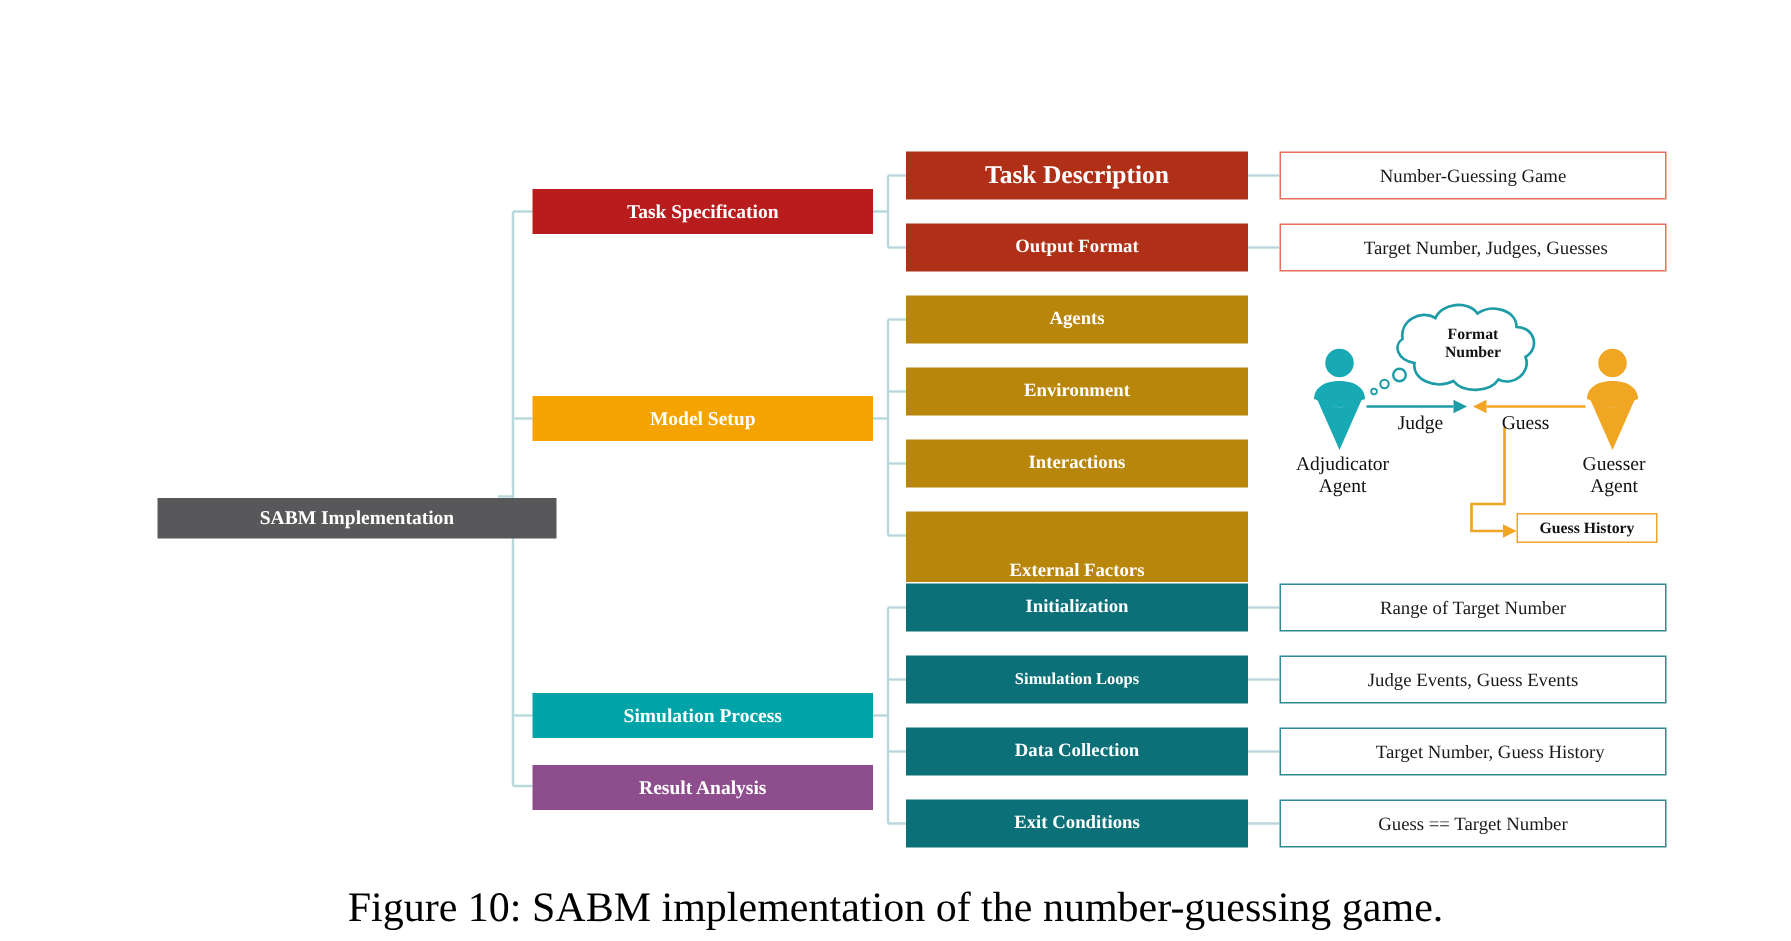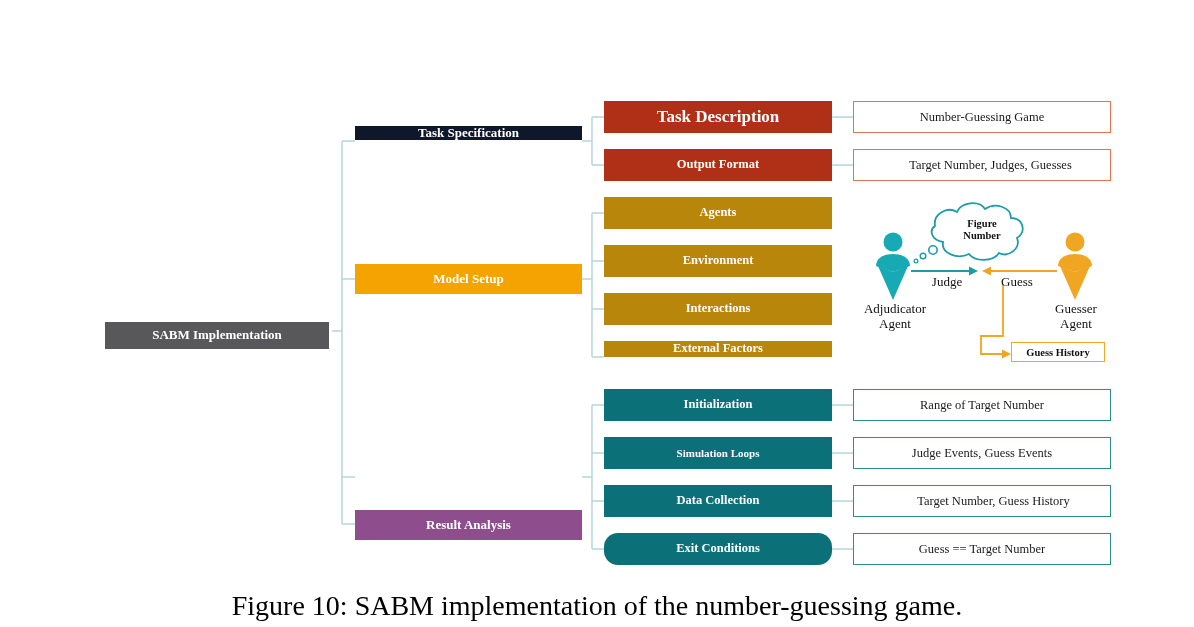--- a/index.html
+++ b/index.html
@@ -136,32 +136,35 @@
       <path d="M832 117 L853 117"></path>
       <path d="M832 165 L853 165"></path>
 
       <path d="M832 405 L853 405"></path>
       <path d="M832 453 L853 453"></path>
       <path d="M832 501 L853 501"></path>
       <path d="M832 549 L853 549"></path>
     </g>
   </svg>
 
-  <div class="node filled" style="left:105px; top:322px; width:224px; height:27px; background:#58585A; font-size:13px;">
+  <div class="node filled" style="left:105px; top:332px; width:266px; height:27px; background:#58585A; font-size:13px;">
     <span>SABM Implementation</span>
   </div>
 
-  <div class="node filled" style="left:355px; top:126px; width:227px; height:14px; background:#0f172a; font-size:13px;">
+  <div class="node filled" style="left:355px; top:126px; width:227px; height:30px; background:#b91c1c; font-size:13px;">
     <span>Task Specification</span>
   </div>
 
   <div class="node filled" style="left:355px; top:264px; width:227px; height:30px; background:#F5A300; font-size:13px;">
     <span>Model Setup</span>
   </div>
 
+  <div class="node filled" style="left:355px; top:462px; width:227px; height:30px; background:#00A3A8; font-size:13px;">
+    <span>Simulation Process</span>
+  </div>
 
   <div class="node filled" style="left:355px; top:510px; width:227px; height:30px; background:#8E4E8E; font-size:13px;">
     <span>Result Analysis</span>
   </div>
 
   <div class="node filled" style="left:604px; top:101px; width:228px; height:32px; background:#B02F17; font-size:17px;">
     <span>Task Description</span>
   </div>
 
   <div class="node filled" style="left:604px; top:149px; width:228px; height:32px; background:#B02F17; font-size:12.5px;">
@@ -181,37 +184,37 @@
   </div>
 
   <div class="node filled" style="left:604px; top:245px; width:228px; height:32px; background:#B8860B; font-size:12.5px;">
     <span>Environment</span>
   </div>
 
   <div class="node filled" style="left:604px; top:293px; width:228px; height:32px; background:#B8860B; font-size:12.5px;">
     <span>Interactions</span>
   </div>
 
-  <div class="node filled" style="left:604px; top:341px; width:228px; height:16px; background:#B8860B; font-size:12.5px;">
+  <div class="node filled" style="left:604px; top:341px; width:228px; height:47px; background:#B8860B; font-size:12.5px;align-items:flex-end;">
     <span>External Factors</span>
   </div>
 
   <div class="node filled" style="left:604px; top:389px; width:228px; height:32px; background:#0B7077; font-size:12.5px;">
     <span>Initialization</span>
   </div>
 
   <div class="node filled" style="left:604px; top:437px; width:228px; height:32px; background:#0B7077; font-size:11px;">
     <span>Simulation Loops</span>
   </div>
 
   <div class="node filled" style="left:604px; top:485px; width:228px; height:32px; background:#0B7077; font-size:12.5px;">
     <span>Data Collection</span>
   </div>
 
-  <div class="node filled" style="left:604px; top:533px; width:228px; height:32px; background:#0B7077; font-size:12.5px;border-radius:14px;">
+  <div class="node filled" style="left:604px; top:533px; width:228px; height:32px; background:#0B7077; font-size:12.5px;">
     <span>Exit Conditions</span>
   </div>
 
   <div class="leaf" style="left:853px; top:389px; width:258px; height:32px; border-color:#2E8B92; font-size:12.5px;">
     <span>Range of Target Number</span>
   </div>
 
   <div class="leaf" style="left:853px; top:437px; width:258px; height:32px; border-color:#2E8B92; font-size:12.5px;">
     <span>Judge Events, Guess Events</span>
   </div>
@@ -265,21 +268,21 @@
       </g>
 
       <g fill="none" stroke="#F0A622" stroke-width="1.8">
         <path d="M158 88 L158 140 L136 140 L136 158 L157 158"></path>
         <polygon points="157,153.5 166,158 157,162.5" fill="#F0A622" stroke="none"></polygon>
       </g>
     </svg>
 
     
     <div class="bubble-text" style="left:104px; top:22px; width:66px; font-size:10.5px;">
-      <span>Figure</span><br>
+      <span>Format</span><br>
       <span>Number</span>
     </div>
 
     
     <div class="illus-label" style="left:70px; top:79px; width:64px; font-size:13px;">
       <span>Judge</span>
     </div>
 
     <div class="illus-label" style="left:140px; top:79px; width:64px; font-size:13px;">
       <span>Guess</span>

